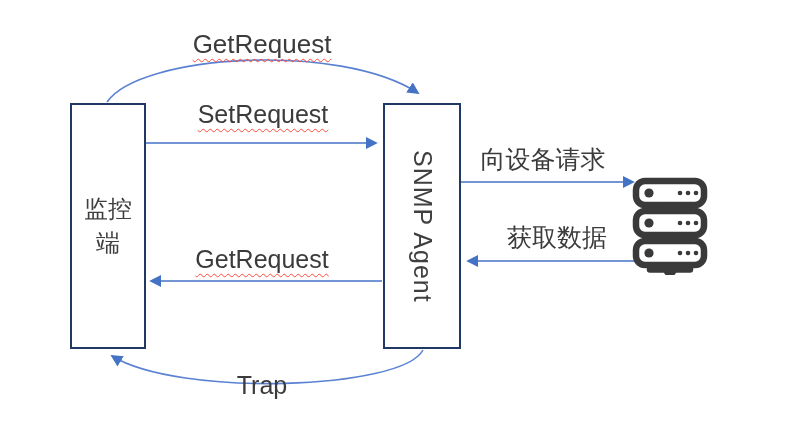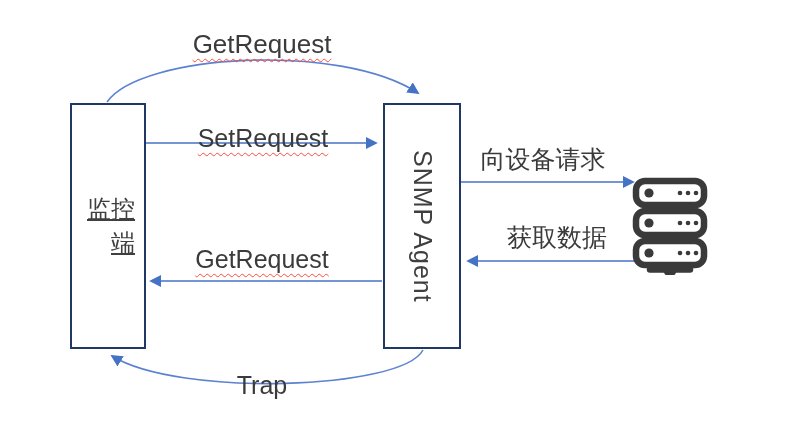--- a/index.html
+++ b/index.html
@@ -6,31 +6,31 @@
   .canvas{
     position:relative;width:800px;height:442px;background:#ffffff;overflow:hidden;
     font-family:"Liberation Sans","DejaVu Sans",sans-serif;color:#3f3f3f;
   }
   .arrows{position:absolute;left:0;top:0;width:800px;height:442px;pointer-events:none;}
   .node{
     position:absolute;box-sizing:border-box;border:2.5px solid #203864;background:#ffffff;
     display:flex;align-items:center;justify-content:center;
   }
   .node-monitor{left:70px;top:103px;width:76px;height:246px;}
-  .node-monitor .node-label{width:54px;text-align:right;font-size:24px;line-height:1.4;text-decoration:underline;}
+  .node-monitor .node-label{width:54px;text-align:center;font-size:24px;line-height:1.4;}
   .node-agent{left:383px;top:103px;width:78px;height:246px;}
   .node-agent .node-label{writing-mode:vertical-rl;font-size:25px;letter-spacing:1px;white-space:nowrap;}
   .msg{position:absolute;transform:translateX(-50%);white-space:nowrap;font-size:25px;color:#3b3b3b;}
   .msg.big{font-size:26px;}
   .squiggle{
     text-decoration-line:underline;text-decoration-style:wavy;
     text-decoration-color:#ff4a3c;text-decoration-thickness:1px;text-underline-offset:5px;
   }
   .msg-get-request{left:262px;top:29px;}
-  .msg-set-request{left:263px;top:124px;}
+  .msg-set-request{left:263px;top:100px;}
   .msg-get-response{left:262px;top:245px;}
   .msg-trap{left:262px;top:371px;}
   .msg-request-device{left:543px;top:143px;}
   .msg-get-data{left:557px;top:221px;}
   .server-icon{position:absolute;left:628px;top:177px;width:84px;height:98px;}
 </style>
 </head>
 <body>
 
 <div class="canvas">

